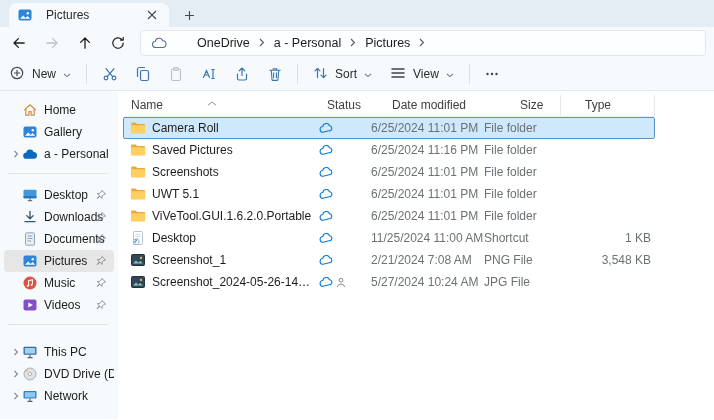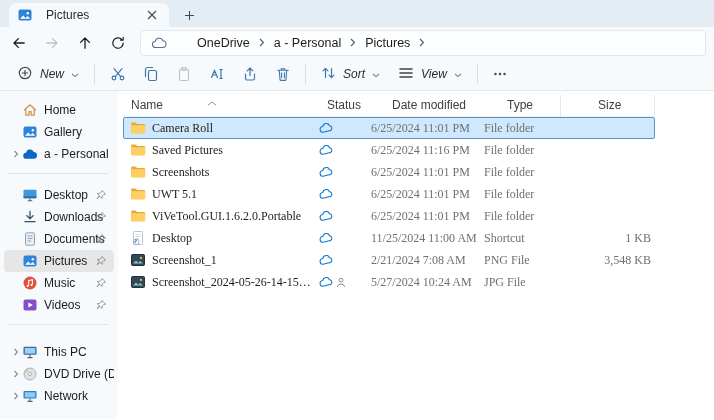--- a/index.html
+++ b/index.html
@@ -14,21 +14,21 @@
   .newtab{width:24px;height:24px;display:flex;align-items:center;justify-content:center;margin-left:8px;}
 
   
   .addrbar{height:31px;background:#f6fafd;display:flex;align-items:center;padding:0 8px 0 2px;box-sizing:border-box;}
   .navbtn{width:33px;height:28px;display:flex;align-items:center;justify-content:center;border-radius:4px;}
   .addrfield{flex:1;height:24px;margin-left:6px;background:#fdfeff;border:1px solid #e2e7ec;border-radius:4px;display:flex;align-items:center;padding:0 10px;gap:5px;overflow:hidden;}
   .crumb{padding:0 5px;white-space:nowrap;color:#1c1c1c;font-size:12.5px;}
   .crumb-chev{display:flex;align-items:center;padding:0 4px;}
 
   
-  .toolbar{height:33px;background:#f6fafd;border-bottom:1px solid #e4e8ed;display:flex;align-items:center;padding-left:8px;box-sizing:border-box;font-style:italic;}
+  .toolbar{height:33px;background:#f6fafd;border-bottom:1px solid #e4e8ed;display:flex;align-items:center;box-sizing:border-box;}
   .tbbtn{display:flex;align-items:center;gap:7px;padding:0 9px;height:28px;border-radius:4px;white-space:nowrap;}
   .tbbtn .lbl{font-size:12px;color:#2a2a2a;}
   .iconbtn{width:33px;height:28px;display:flex;align-items:center;justify-content:center;border-radius:4px;}
   .tsep{width:1px;height:20px;background:#dbe0e5;margin:0 6px;}
 
   
   .main{display:flex;height:328px;}
   .sidebar{width:118px;background:#f6fafd;box-sizing:border-box;padding-top:8px;flex:none;overflow:hidden;}
   .sideitem{height:22px;display:flex;align-items:center;padding-left:6px;margin:0 4px;border-radius:4px;position:relative;}
   .sideitem.selected{background:#e6e6e6;}
@@ -43,21 +43,21 @@
   .pane{flex:1;background:#fff;padding:4px 0 0 5px;position:relative;overflow:hidden;}
   .headrow{display:grid;grid-template-columns:192px 52px 116px 78px 94px;height:22px;position:relative;color:#404040;border-bottom:1px solid #eef1f4;width:532px;box-sizing:border-box;}
   .hcell{line-height:20px;font-size:12px;white-space:nowrap;overflow:hidden;}
   .h-name{padding-left:8px;}
   .h-status{padding-left:12px;}
   .h-date{padding-left:25px;}
   .h-type{padding-left:24px;border-right:1px solid #e6e9ec;}
   .h-size{padding-left:37px;border-right:1px solid #e6e9ec;}
   .sortcaret{position:absolute;left:84px;top:0;}
   .rows{width:532px;}
-  .frow{display:grid;grid-template-columns:192px 52px 116px 78px 94px;height:22px;align-items:center;border:1px solid transparent;border-radius:2px;box-sizing:border-box;font-family:Liberation Serif, serif;}
+  .frow{display:grid;grid-template-columns:192px 52px 116px 78px 94px;height:22px;align-items:center;border:1px solid transparent;border-radius:2px;box-sizing:border-box;}
   .frow.selected{background:#cfe8fb;border-color:#5b94c4;}
   .c{font-size:12px;white-space:nowrap;overflow:hidden;}
   .c.name{display:flex;align-items:center;gap:6px;padding-left:6px;}
   .ficon{width:16px;height:16px;flex:none;display:flex;align-items:center;}
   .fname{color:#1d1d1d;max-width:160px;overflow:hidden;text-overflow:ellipsis;}
   .c.status{padding-left:3px;display:flex;align-items:center;gap:3px;}
   .c.date{color:#6b7176;padding-left:3px;}
   .c.type{color:#6b7176;}
   .c.size{color:#6b7176;text-align:right;padding-right:5px;}
 </style>
@@ -402,22 +402,22 @@
       </div>
 
     <div class="pane">
       <div class="headrow">
         <span class="sortcaret"><svg width="10" height="5" viewBox="0 0 10 5">
               <path d="M1 4.2L5 1l4 3.2" stroke="#8b9196" stroke-width="1" fill="none"></path>
             </svg></span>
         <div class="hcell h-name">Name</div>
         <div class="hcell h-status">Status</div>
         <div class="hcell h-date">Date modified</div>
+        <div class="hcell h-size">Size</div>
         <div class="hcell h-type">Type</div>
-        <div class="hcell h-size">Size</div>
       </div>
       <div class="rows" id="rows">
           <div class="frow selected">
     <div class="c name">
               <span class="ficon">
                 <svg width="16" height="16" viewBox="0 0 16 16">
                   <path d="M1.2 3.4c0-.6.5-1 1-1h3.4l1.5 1.6h7c.6 0 1 .4 1 1v7.3c0 .6-.4 1-1 1H2.2c-.5 0-1-.4-1-1z" fill="#e9a83c"></path>
                   <path d="M1.2 5.2h14v7.1c0 .6-.5 1-1 1H2.2c-.5 0-1-.4-1-1z" fill="#ffd05f"></path>
                 </svg>
               </span>

